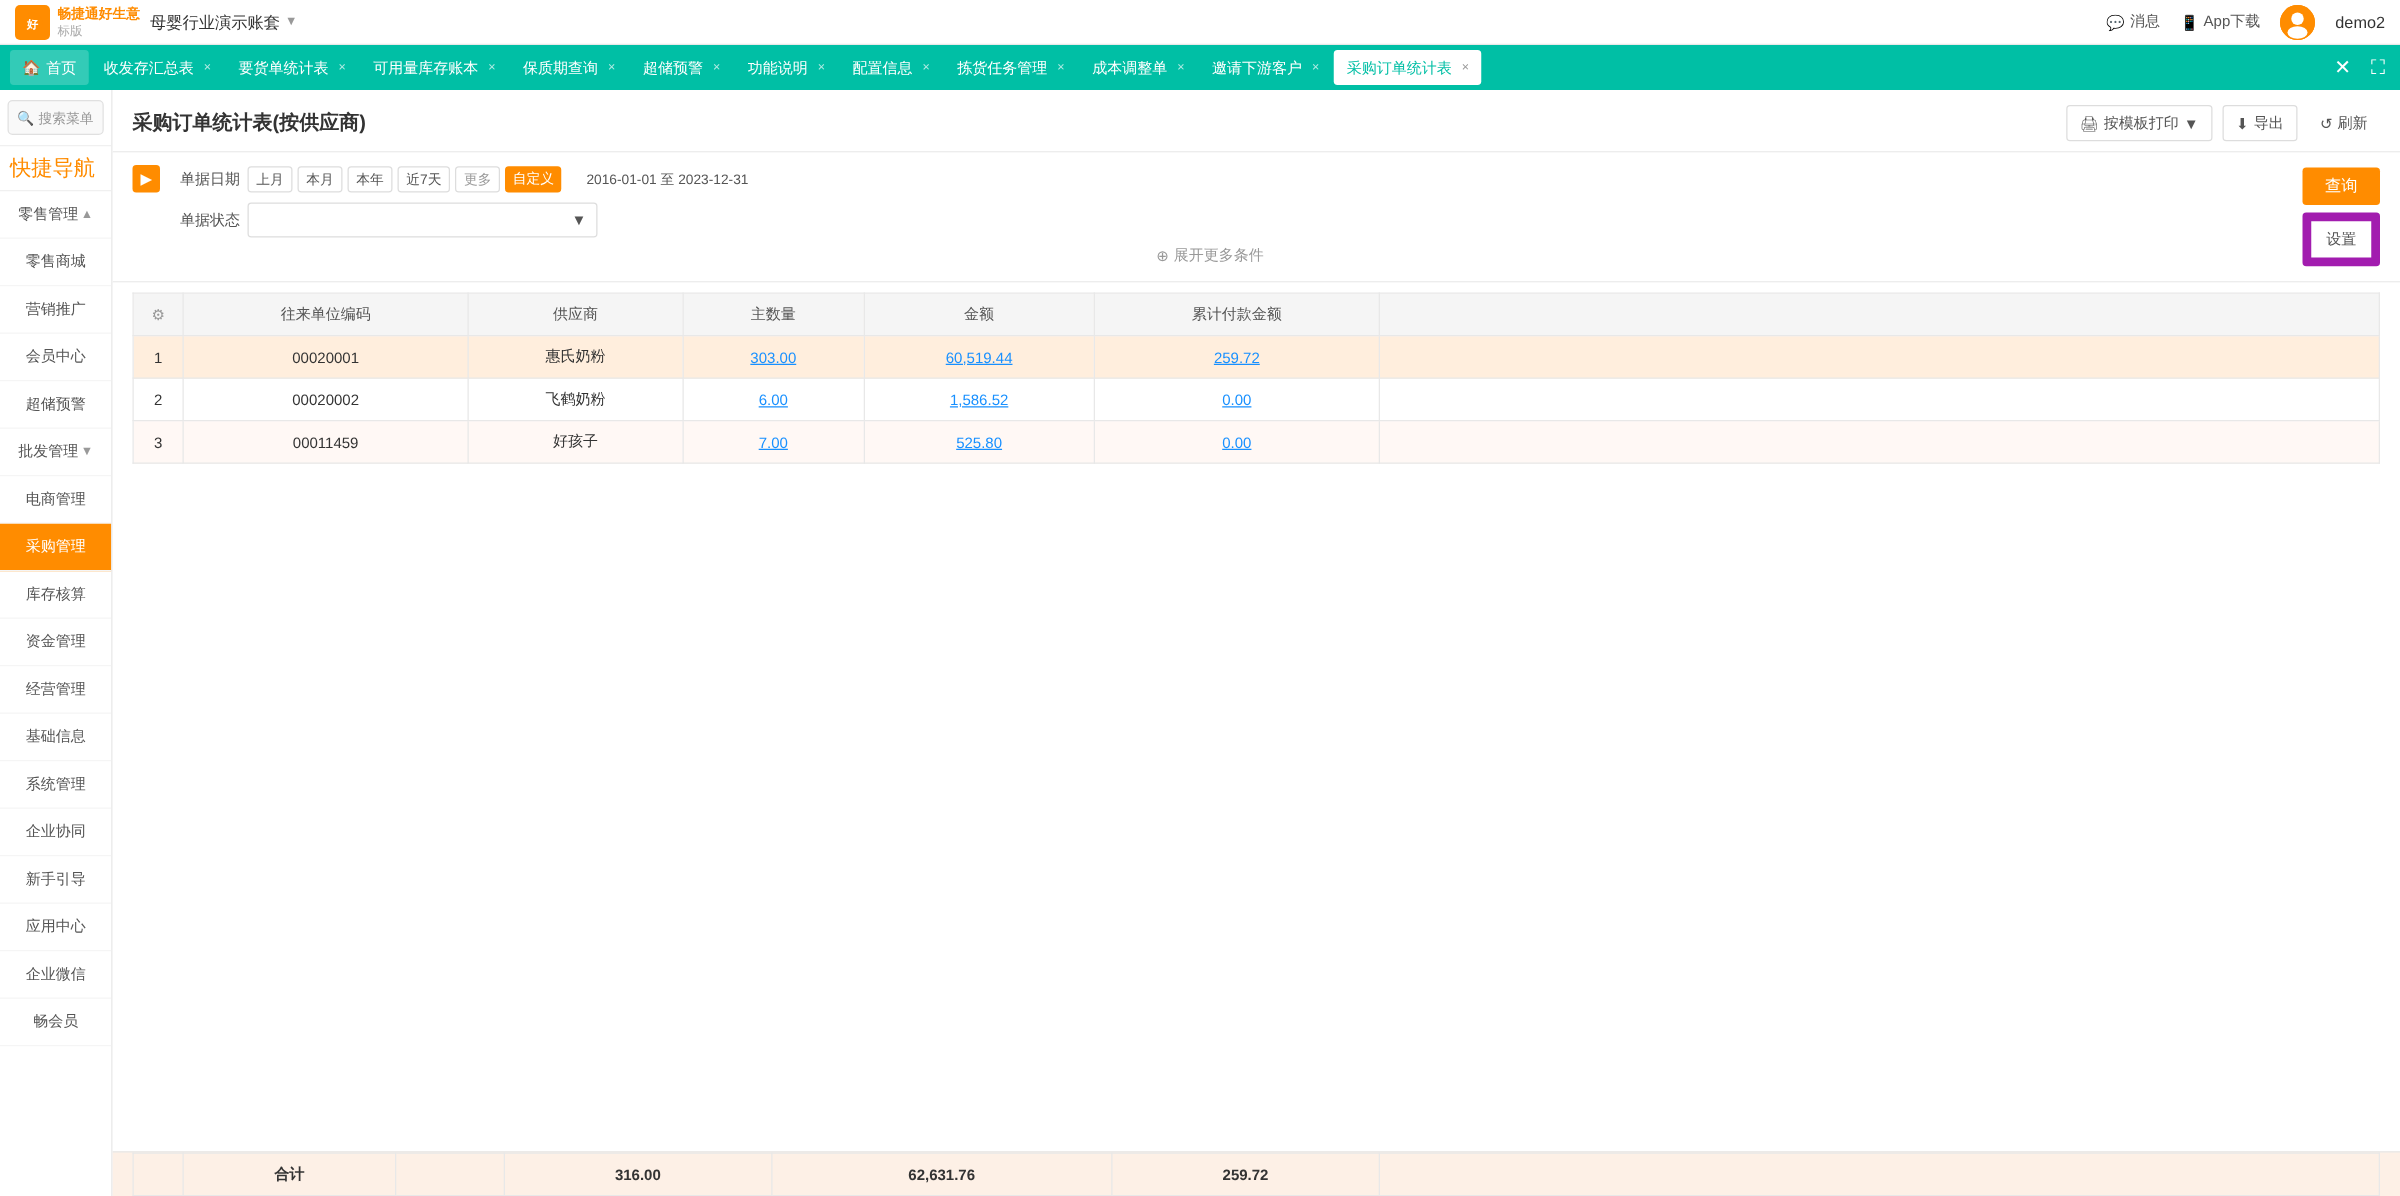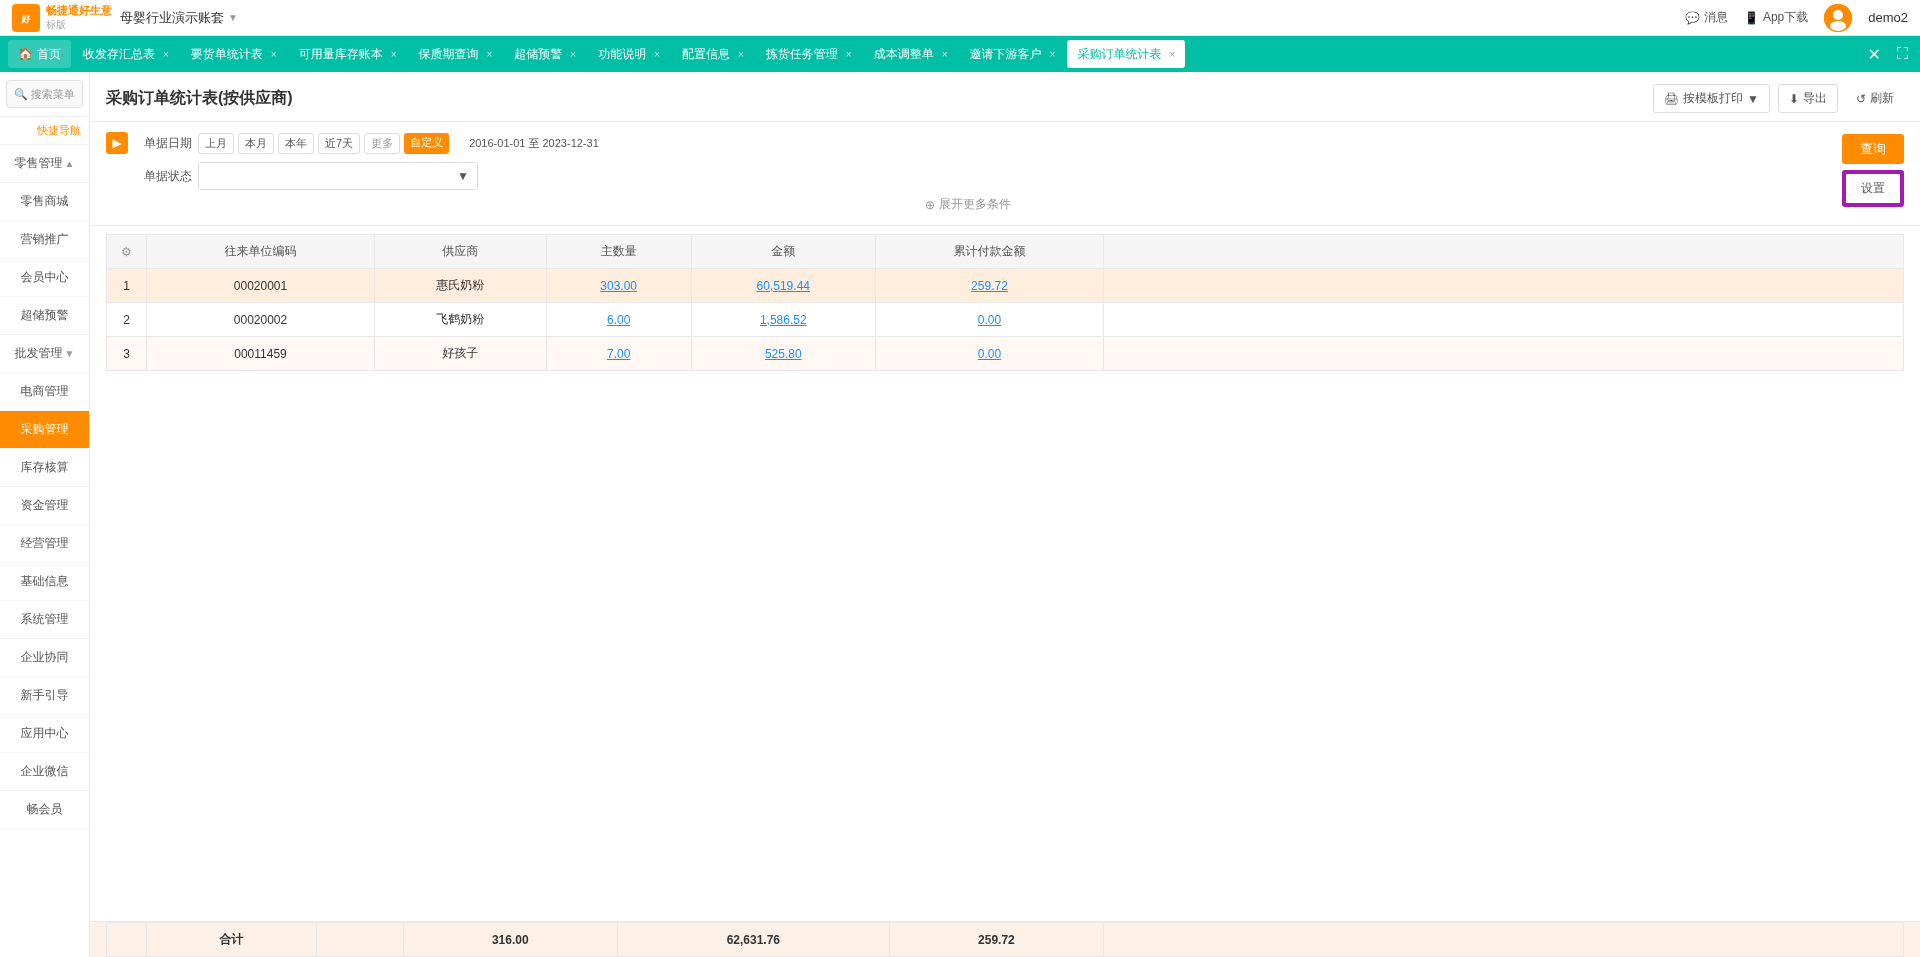--- a/index.html
+++ b/index.html
@@ -27,21 +27,21 @@
     .nav-tabs-end { margin-left: auto; display: flex; align-items: center; gap: 8px; }
     .nav-end-btn { color: white; font-size: 16px; cursor: pointer; padding: 0 4px; }
 
     
     .main-layout { display: flex; height: calc(957px - 36px - 36px); }
 
     
     .sidebar { width: 90px; background: white; border-right: 1px solid #e8e8e8; display: flex; flex-direction: column; flex-shrink: 0; overflow-y: auto; }
     .sidebar-search { padding: 8px 6px; border-bottom: 1px solid #f0f0f0; }
     .sidebar-search-btn { width: 100%; height: 28px; border: 1px solid #e0e0e0; border-radius: 4px; background: #f9f9f9; color: #999; font-size: 11px; cursor: pointer; display: flex; align-items: center; justify-content: center; gap: 3px; }
-    .sidebar-nav-btn { padding: 6px 8px; text-align: right; color: #ff8c00; font-size: 11px; cursor: pointer; border-bottom: 1px solid #f0f0f0; }
+    .sidebar-nav-btn { padding: 6px 8px; text-align: left; color: #ff8c00; font-size: 17px; cursor: pointer; border-bottom: 1px solid #f0f0f0; }
     .sidebar-item { padding: 10px 4px; text-align: center; color: #555; font-size: 12px; cursor: pointer; border-bottom: 1px solid #f5f5f5; display: flex; flex-direction: column; align-items: center; gap: 4px; }
     .sidebar-item.active { background: #ff8c00; color: white; }
     .sidebar-item.has-sub { display: flex; flex-direction: row; align-items: center; justify-content: center; gap: 2px; }
     .sidebar-item .sub-arrow { font-size: 10px; color: #999; }
 
     
     .content-area { flex: 1; display: flex; flex-direction: column; overflow: hidden; }
 
     
     .page-header { padding: 12px 16px 8px; background: white; border-bottom: 1px solid #e8e8e8; display: flex; align-items: center; justify-content: space-between; }
@@ -61,21 +61,21 @@
     .date-shortcut { padding: 2px 6px; border: 1px solid #ddd; border-radius: 3px; background: white; color: #555; font-size: 11px; cursor: pointer; }
     .date-shortcut.more { color: #999; }
     .custom-tag { padding: 2px 6px; background: #ff8c00; color: white; border-radius: 3px; font-size: 11px; }
     .date-range-text { color: #555; font-size: 11px; }
     .filter-select { height: 28px; min-width: 200px; border: 1px solid #ddd; border-radius: 3px; padding: 0 8px; color: #555; font-size: 12px; background: white; cursor: pointer; display: flex; align-items: center; justify-content: space-between; }
     .filter-input { height: 28px; min-width: 200px; border: 1px solid #ddd; border-radius: 3px; padding: 0 8px; color: #555; font-size: 12px; background: white; }
     .filter-more-btn { color: #999; font-size: 12px; cursor: pointer; margin-left: auto; }
     .filter-expand-row { display: flex; align-items: center; justify-content: center; padding: 6px 0 2px; }
     .expand-btn { display: flex; align-items: center; gap: 4px; color: #999; font-size: 12px; cursor: pointer; }
     .btn-query { padding: 6px 18px; background: #ff8c00; color: white; border: none; border-radius: 3px; font-size: 13px; cursor: pointer; }
-    .btn-settings { padding: 6px 12px; background: white; color: #555; border: 4px solid #a21caf; border-radius: 3px; font-size: 12px; cursor: pointer; }
+    .btn-settings { padding: 6px 12px; background: white; color: #555; border: 7px solid #a21caf; border-radius: 3px; font-size: 12px; cursor: pointer; }
 
     
     .table-container { flex: 1; overflow-y: auto; background: white; padding: 0 16px; }
     .data-table { width: 100%; border-collapse: collapse; margin-top: 8px; }
     .data-table th { background: #f5f5f5; border: 1px solid #e8e8e8; padding: 8px 12px; text-align: center; color: #555; font-size: 12px; font-weight: normal; white-space: nowrap; }
     .data-table th:first-child { width: 40px; }
     .data-table td { border: 1px solid #e8e8e8; padding: 8px 12px; text-align: center; color: #333; font-size: 12px; }
     .data-table td.number { color: #1890ff; text-decoration: underline; cursor: pointer; }
     .data-table tr:nth-child(odd) { background: #fff8f5; }
     .data-table tr:nth-child(even) { background: white; }

